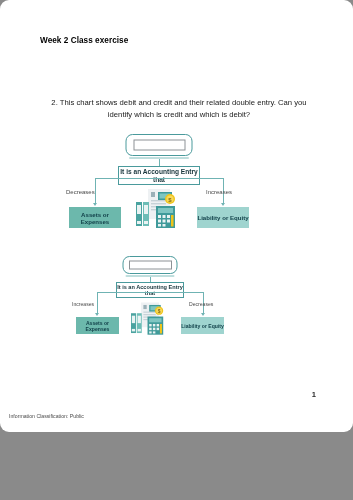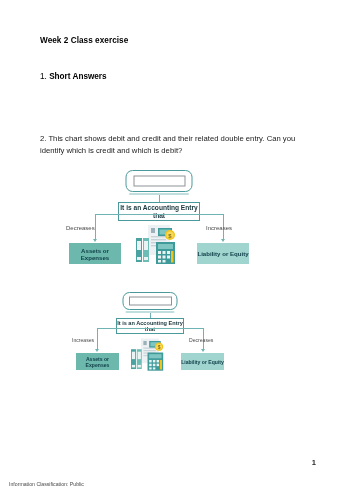--- a/index.html
+++ b/index.html
@@ -6,23 +6,24 @@
     margin: 0;
     padding: 0;
     background: #8a8a8a;
   }
   body {
     font-family: "Liberation Sans", sans-serif;
   }
   .page {
     position: relative;
     width: 353px;
-    height: 500px;
+    height: 432px;
     background: #ffffff;
     overflow: hidden;
+    border-radius: 9px;
   }
   .content {
     position: absolute;
     left: 40px;
     top: 0;
     width: 278px;
   }
   .doc-title {
     font-size: 8.2px;
     font-weight: bold;
@@ -41,20 +42,21 @@
     font-size: 7.7px;
     color: #1a1a1a;
     line-height: 1.52;
     margin-top: 8px;
   }
   .q2-text {
     font-size: 7.7px;
     color: #1a1a1a;
     line-height: 1.52;
     margin-top: 52px;
+    text-align: center;
   }
   .diagram {
     position: relative;
     margin: 0 auto;
   }
   .diagram.d1 { width: 210px; height: 112px; margin-top: 14px; margin-left: 14px;}
   .diagram.d2 { width: 172px; height: 92px; margin-top: 10px; margin-left: 24px;}
 
   
   .screen-box {
@@ -173,24 +175,20 @@
 </style>
 </head>
 <body>
 
 <div class="page">
 
   <div class="content">
 
     <div class="doc-title">Week 2 Class exercise</div>
 
-    <div class="q1-head">
-      <span class="q1-num">1.</span>
-      <span class="q1-label">Short Answers</span>
-    </div>
 
 
     <div class="q2-text">2. This chart shows debit and credit and their related double entry. Can you identify which is credit and which is debit?</div>
 
     <div class="diagram d1">
 
       <div class="screen-shadow"></div>
       <div class="screen-box">
         <div class="screen-inner"></div>
       </div>

